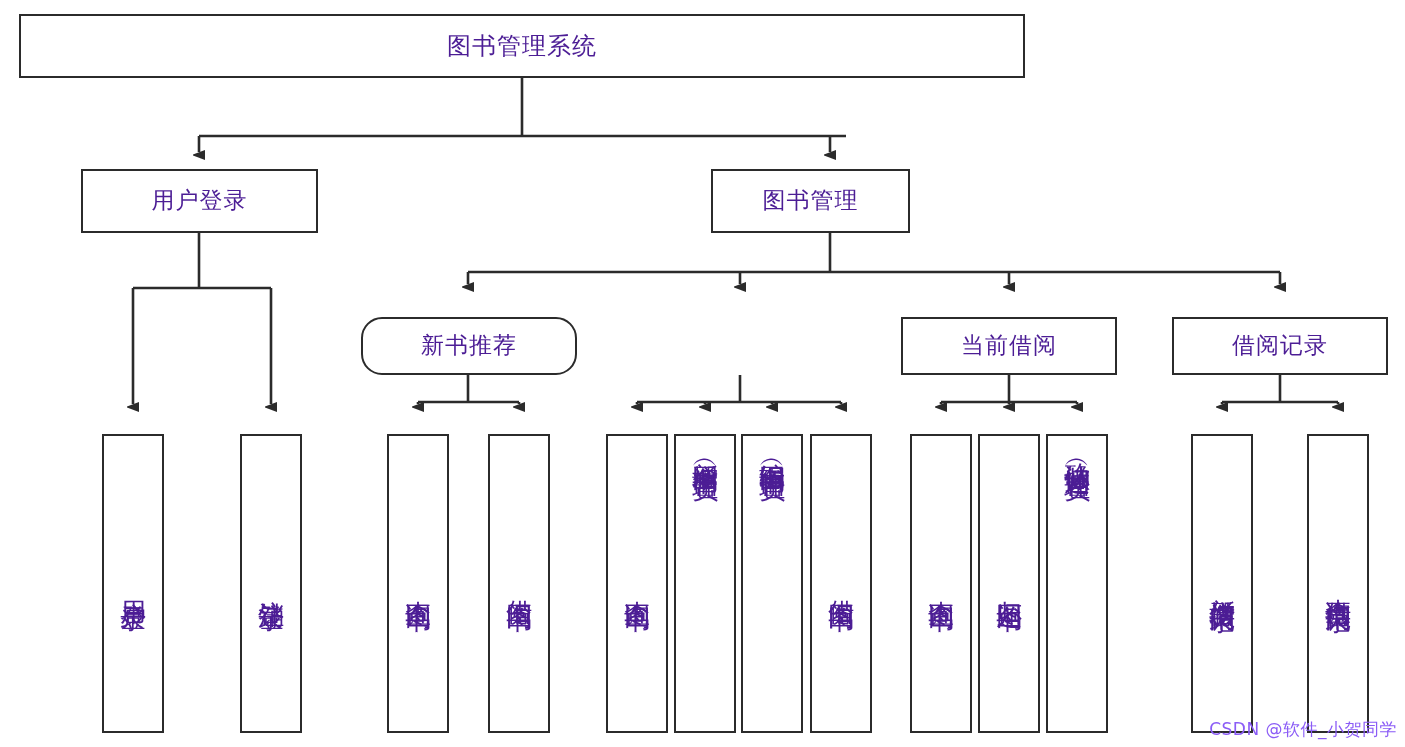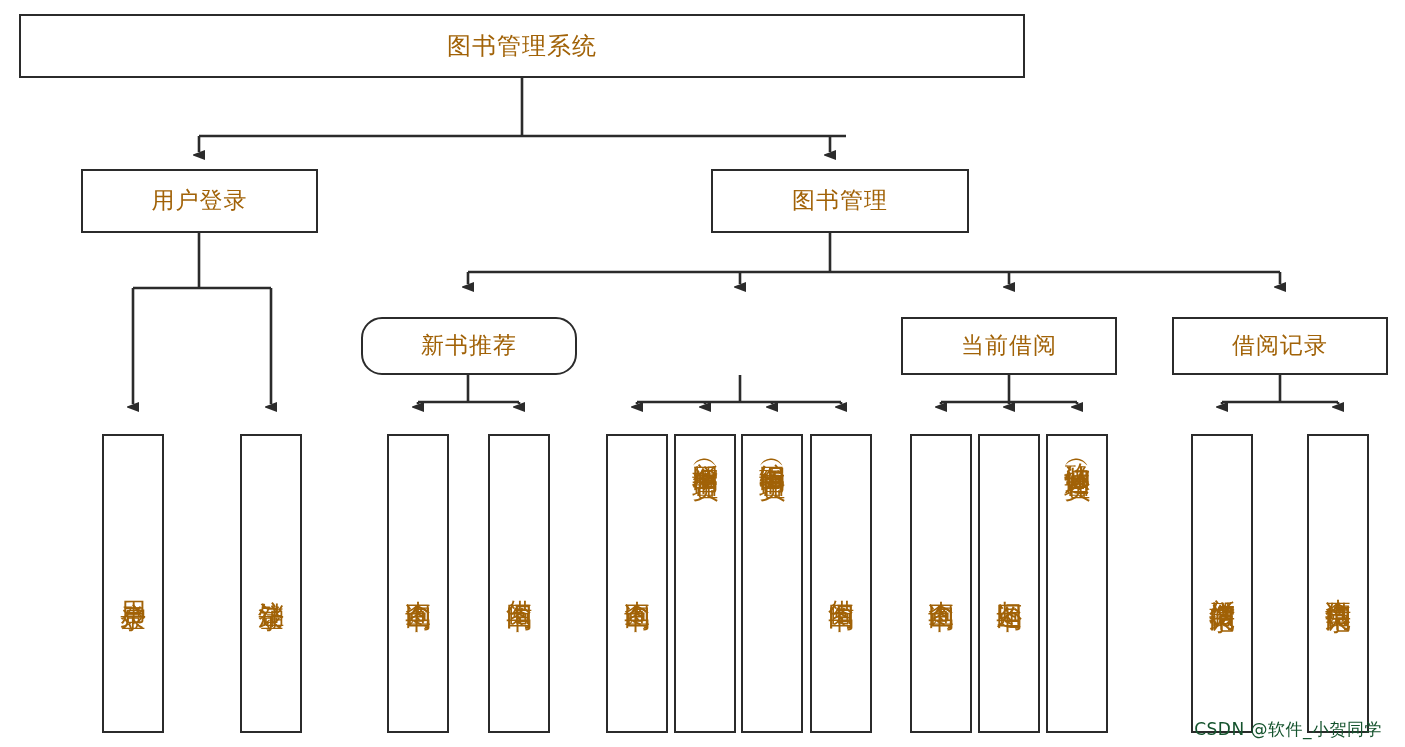--- a/index.html
+++ b/index.html
@@ -25,21 +25,21 @@
     height: 747px;
   }
   .node {
     position: absolute;
     box-sizing: border-box;
     border: 2.5px solid #2b2b2b;
     background: #ffffff;
     display: flex;
     align-items: center;
     justify-content: center;
-    color: #a16207;
+    color: #4c1d95;
   }
   .node .lbl {
     display: block;
     text-align: center;
     line-height: 1.28;
   }
   
   .node.h .lbl {
     font-size: 23px;
     letter-spacing: 1px;
@@ -65,24 +65,24 @@
   .node.v.center .lbl {
     margin-top: auto;
     margin-bottom: auto;
   }
   .node.v.center {
     align-items: center;
     padding-top: 0;
   }
   #watermark {
     position: absolute;
-    right: 23px;
+    right: 8px;
     bottom: 6px;
     font-size: 17px;
-    color: #14532d;
+    color: #8b5cf6;
     letter-spacing: 0.5px;
     white-space: nowrap;
   }
 </style>
 </head>
 <body>
 
 <div id="canvas">
 
   <svg id="edges" viewBox="0 0 1405 747" width="1405" height="747" xmlns="http://www.w3.org/2000/svg">
@@ -135,21 +135,21 @@
     </g>
   </svg>
 
   <div class="node h root" style="left:19px; top:14px; width:1006px; height:64px;">
     <span class="lbl">图书管理系统</span>
   </div>
 
   <div class="node h" style="left:81px; top:169px; width:237px; height:64px;">
     <span class="lbl">用户登录</span>
   </div>
-  <div class="node h" style="left:711px; top:169px; width:258px; height:64px;">
+  <div class="node h" style="left:711px; top:169px; width:199px; height:64px;">
     <span class="lbl">图书管理</span>
   </div>
 
   <div class="node h" style="left:361px; top:317px; width:216px; height:58px;border-radius:21px;">
     <span class="lbl">新书推荐</span>
   </div>
   <div class="node h" style="left:1172px; top:317px; width:216px; height:58px;">
     <span class="lbl">借阅记录</span>
   </div>
   <div class="node h" style="left:901px; top:317px; width:216px; height:58px;">

